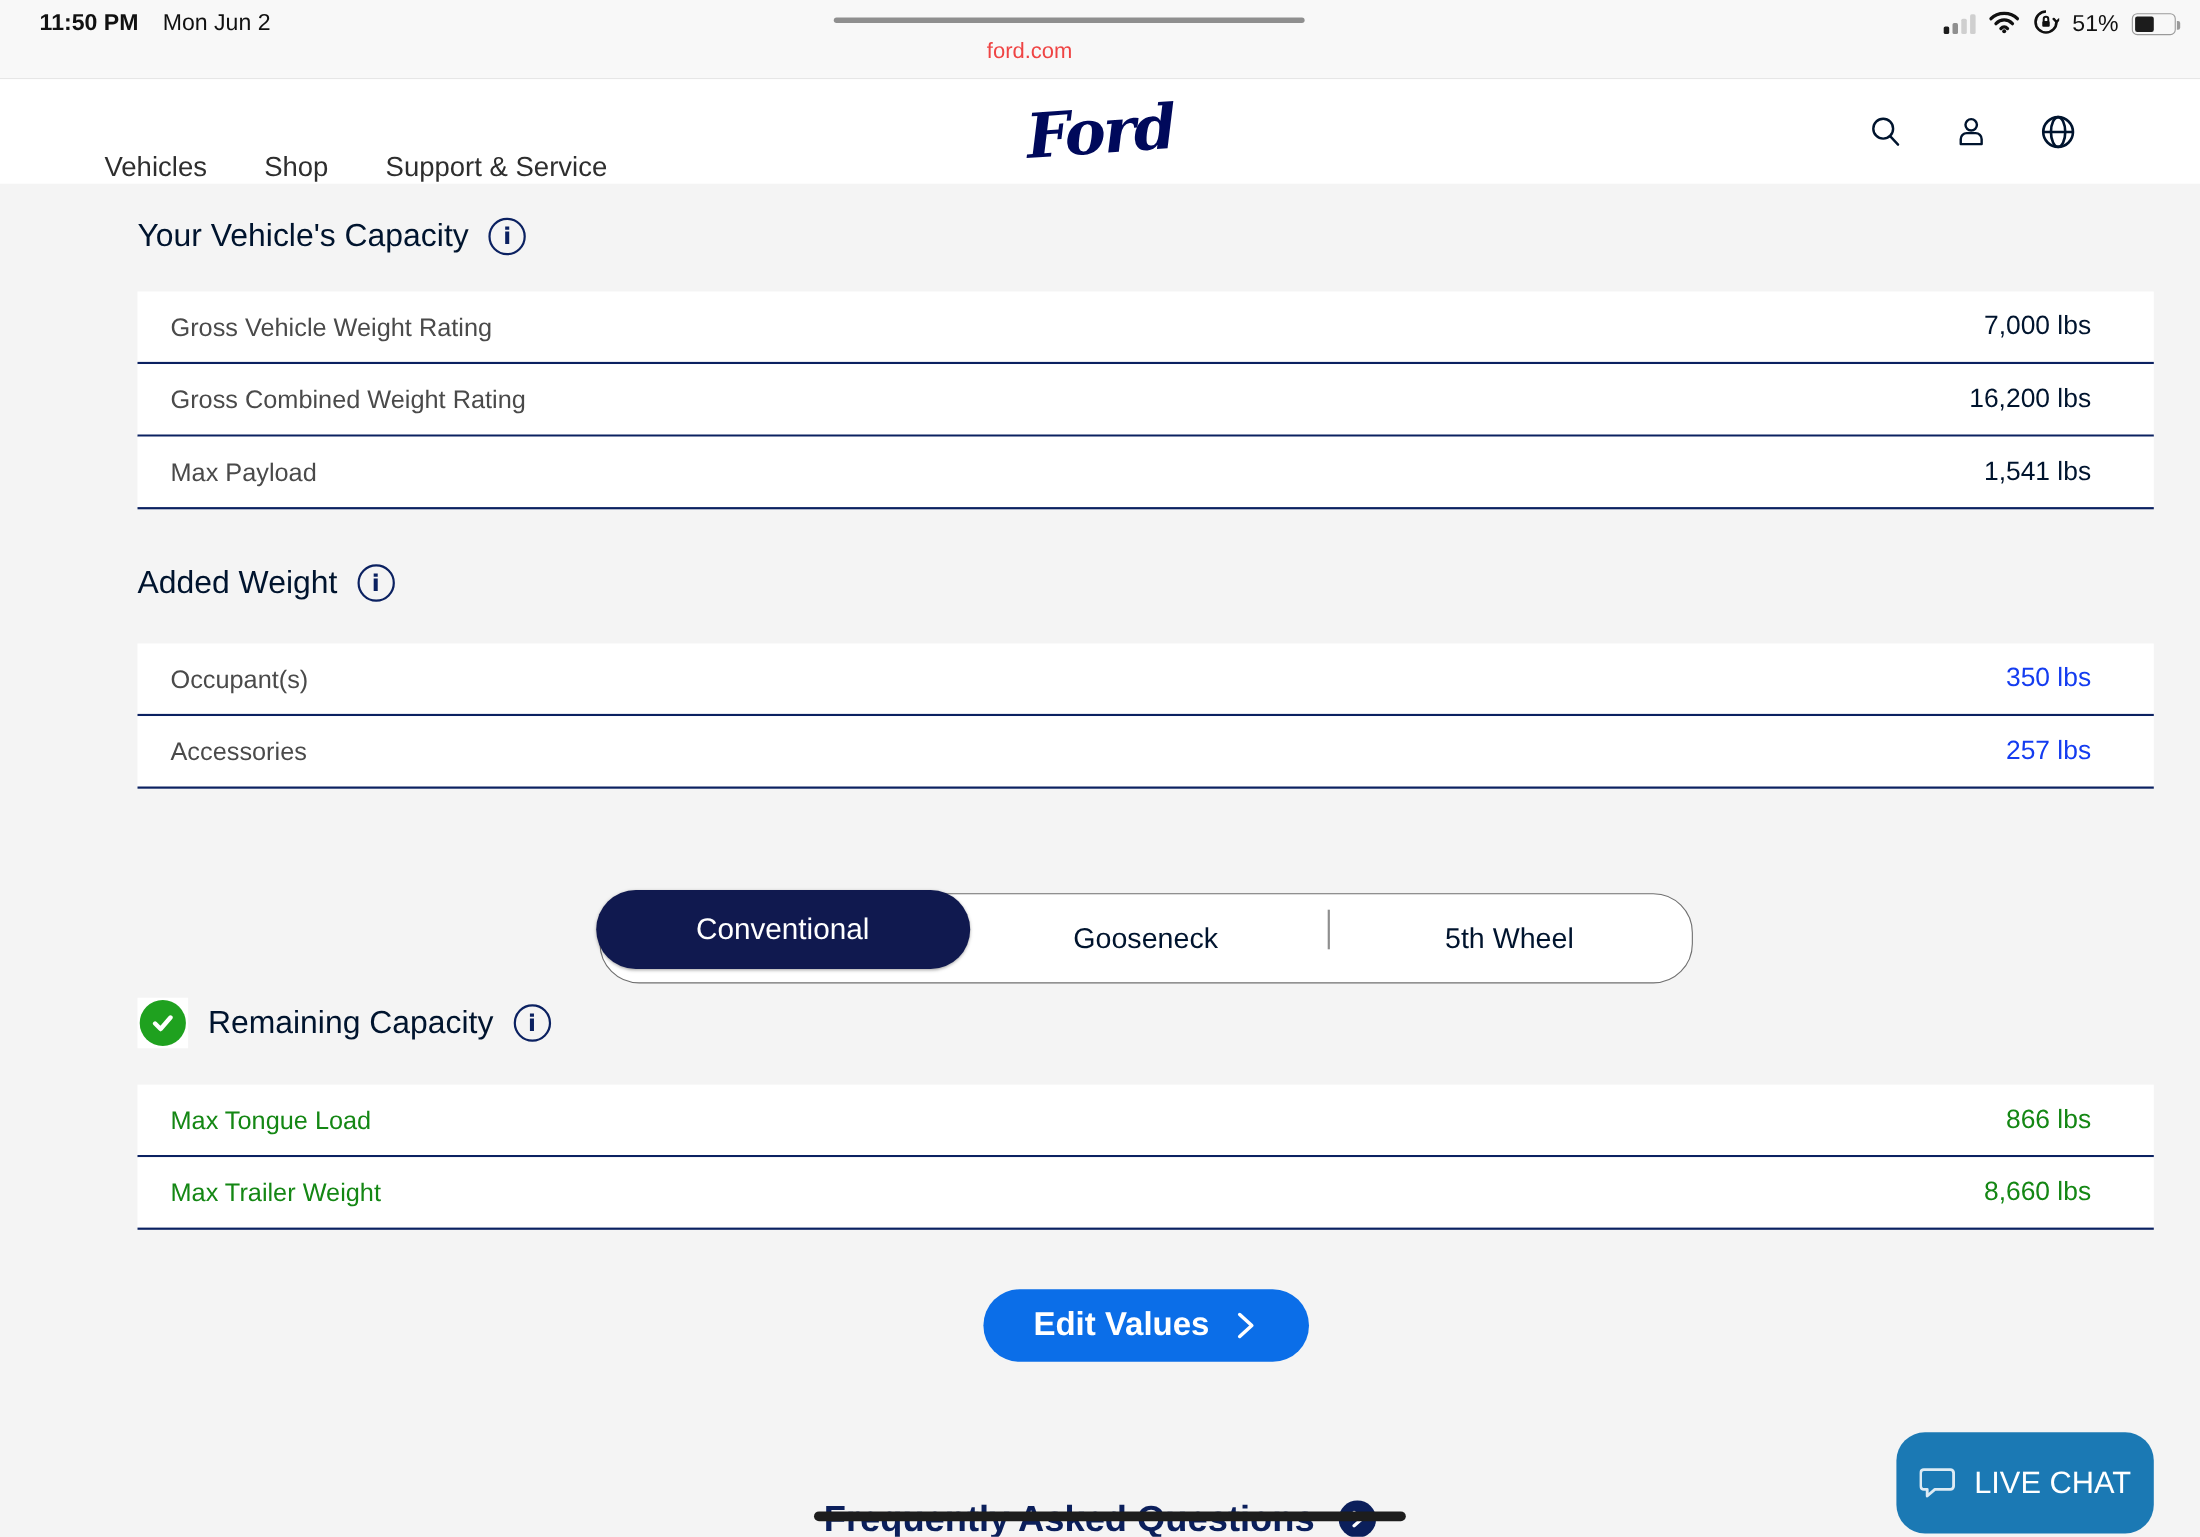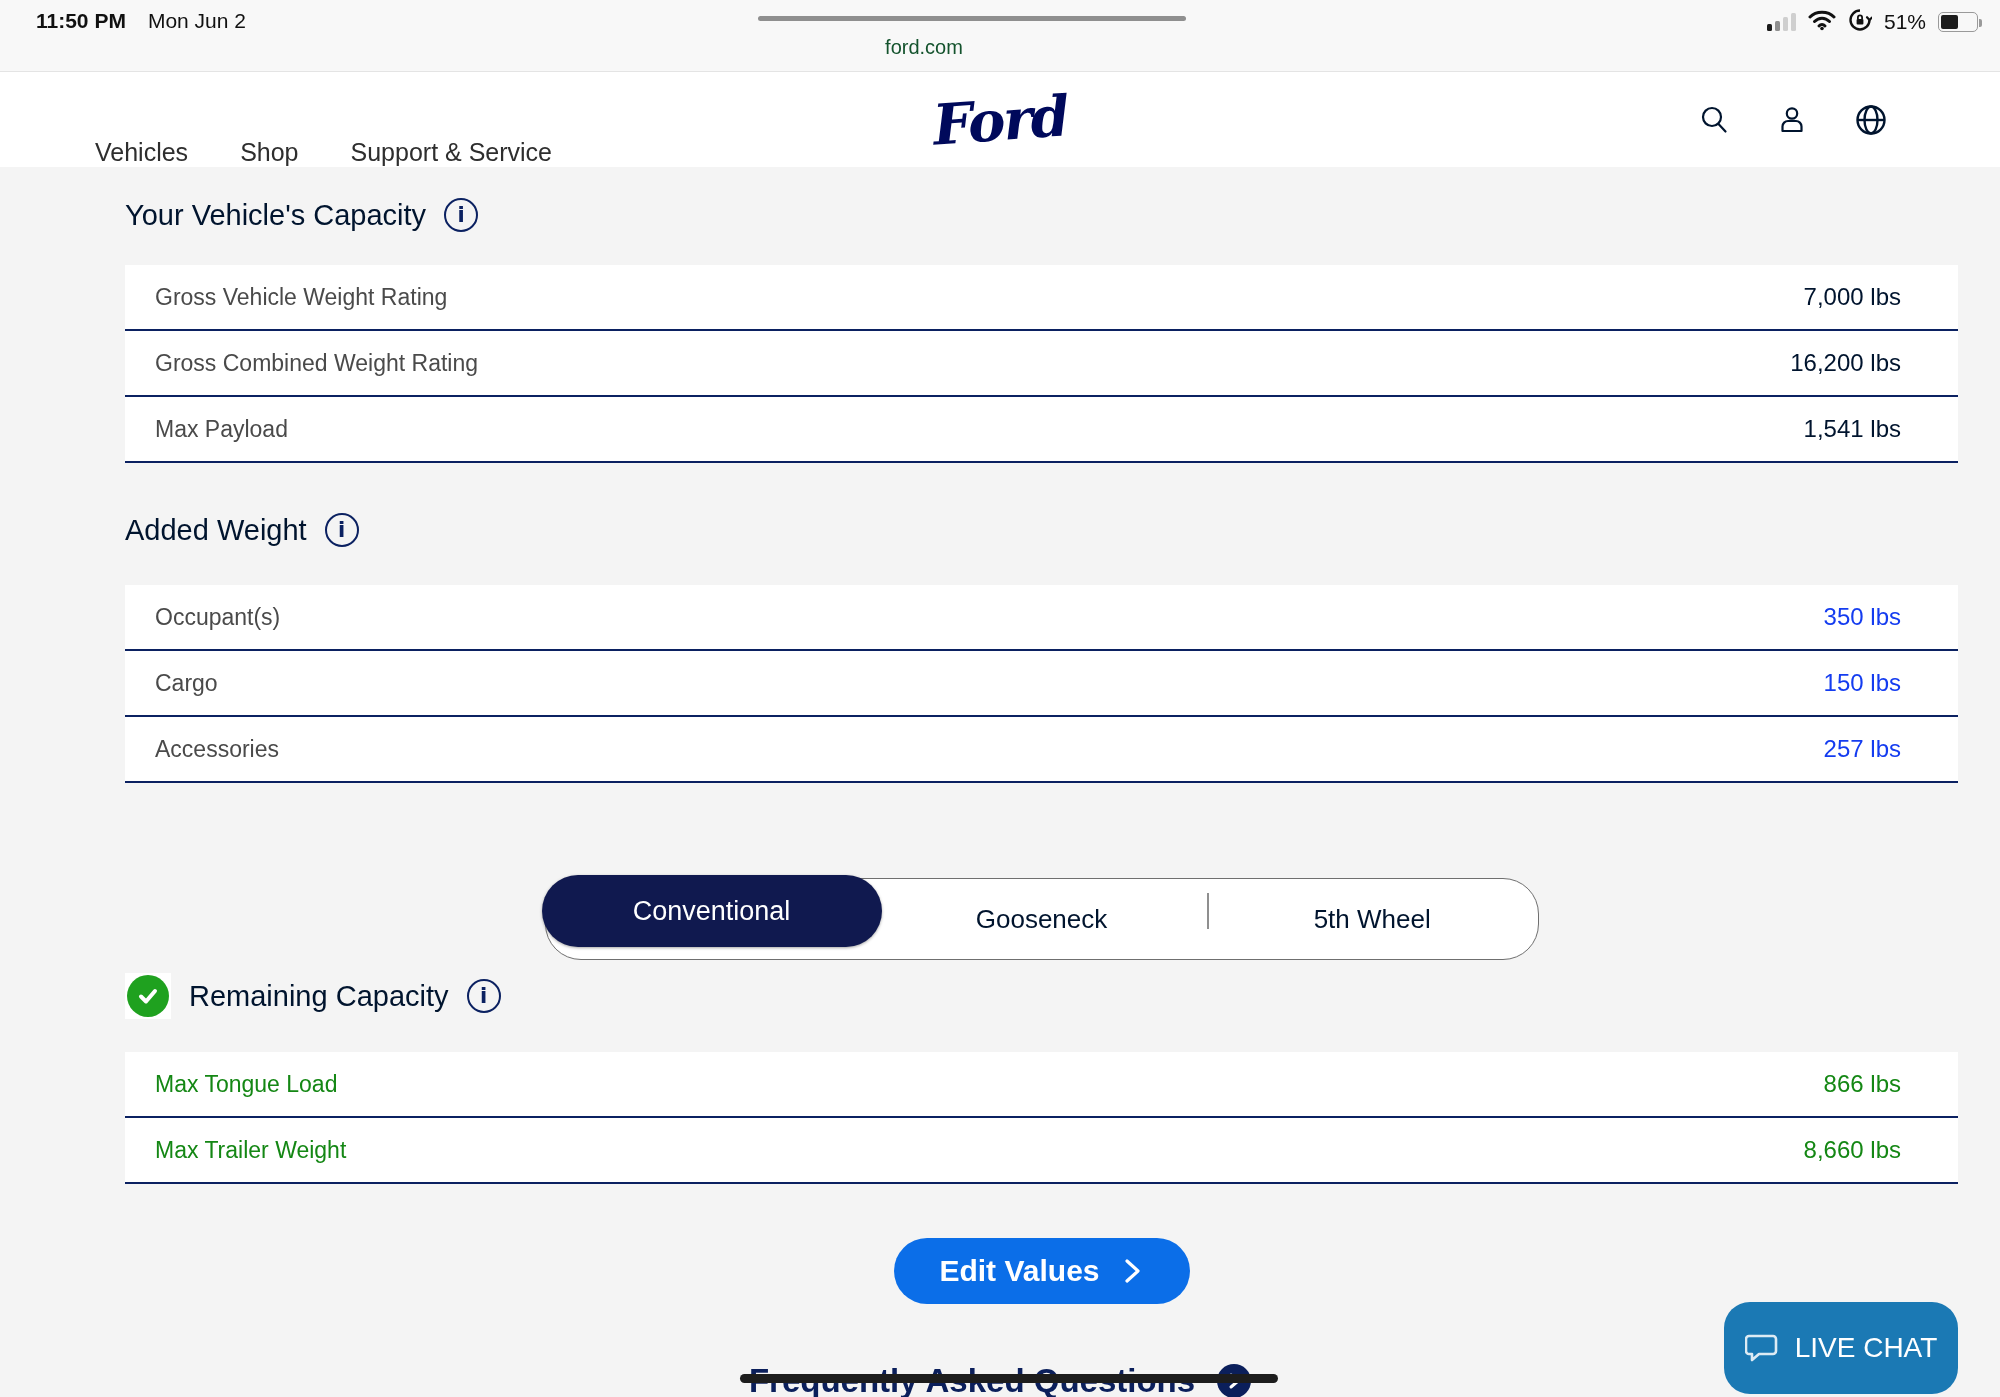--- a/index.html
+++ b/index.html
@@ -4,21 +4,21 @@
 <style>
   * { margin:0; padding:0; box-sizing:border-box; }
   html,body { width:2000px; height:1397px; overflow:hidden; }
   body { background:#f4f4f4; font-family:"Liberation Sans", sans-serif; position:relative; }
 
   
   .top-bar { position:absolute; left:0; top:0; width:2000px; height:72px; background:#f8f8f8; border-bottom:1px solid #e4e4e4; }
   .time-date { position:absolute; left:36px; top:9px; display:flex; gap:22px; font-size:21px; color:#111; }
   .time { font-weight:bold; }
   .tab-handle { position:absolute; left:758px; top:16px; width:428px; height:5px; border-radius:3px; background:#8f8f8f; }
-  .url-text { position:absolute; left:0; top:36px; width:1848px; text-align:center; font-size:20px; color:#14532d; }
+  .url-text { position:absolute; left:12px; top:36px; width:1848px; text-align:center; font-size:20px; color:#ef4444; }
   .status-icons { position:absolute; right:22px; top:8px; display:flex; align-items:center; gap:12px; height:28px; }
   .cell-bars { display:flex; align-items:flex-end; gap:3px; height:18px; }
   .cell-bars span { width:5px; border-radius:1.5px; }
   .cb1 { height:7px;  background:#1c1c1c; }
   .cb2 { height:10px; background:#8f8f8f; }
   .cb3 { height:14px; background:#cfcfcf; }
   .cb4 { height:18px; background:#cfcfcf; }
   .pct { font-size:21px; color:#111; }
   .battery { position:relative; width:40px; height:20px; border:1.5px solid #9a9a9a; border-radius:5px; }
   .battery i { position:absolute; left:2px; top:2px; bottom:2px; width:17px; background:#1c1c1c; border-radius:2px; }
@@ -173,24 +173,20 @@
   <div class="section-head sh2">
     <span class="section-title">Added Weight</span>
     <span class="info-icon">i</span>
   </div>
   <div class="table t2">
     <div class="row">
       <span class="row-label">Occupant(s)</span>
       <span class="row-value link">350 lbs</span>
     </div>
     <div class="row">
-      <span class="row-label">Cargo</span>
-      <span class="row-value link">150 lbs</span>
-    </div>
-    <div class="row">
       <span class="row-label">Accessories</span>
       <span class="row-value link">257 lbs</span>
     </div>
   </div>
 
   <div class="toggle-wrap">
     <div class="toggle">
       <div class="seg"></div>
       <div class="seg">Gooseneck</div>
       <div class="seg">5th Wheel</div>

